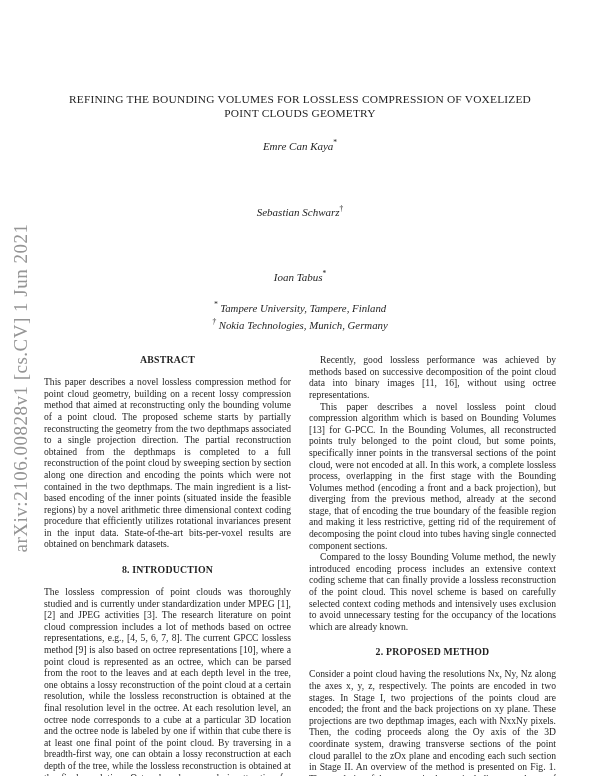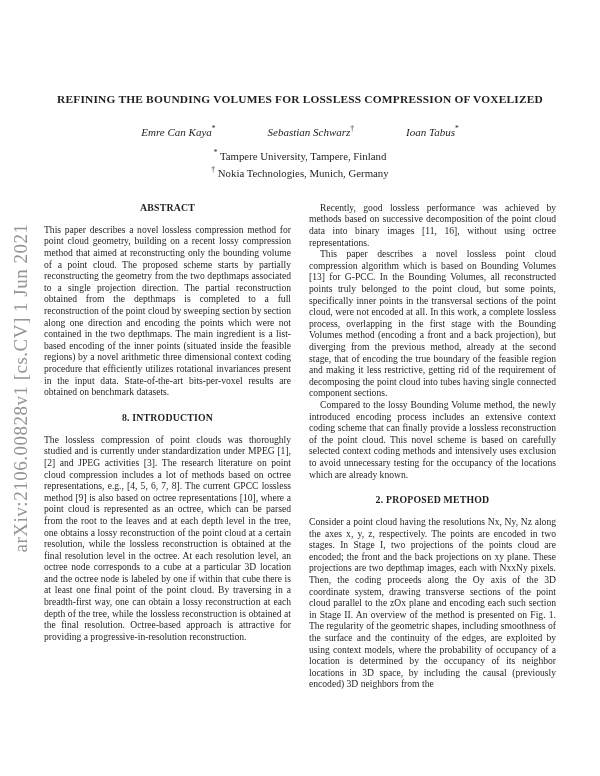--- a/index.html
+++ b/index.html
@@ -24,34 +24,35 @@
     text-align: center;
     transform: rotate(-90deg);
     font-size: 19px;
     color: #959595;
     letter-spacing: 0.5px;
     white-space: nowrap;
   }
   .header { padding-top: 92px; text-align: center; }
   .title {
     font-size: 11.4px;
-    font-weight: bold;
+    font-weight: normal;
     line-height: 14px;
     letter-spacing: 0.2px;
   }
   .authors {
     margin-top: 18px;
     display: flex;
     justify-content: center;
     gap: 52px;
     font-style: italic;
     font-size: 11px;
+    flex-direction: column;
   }
   .authors sup { font-size: 7.5px; font-style: normal; }
-  .affils { margin-top: 8px; font-size: 10.8px; line-height: 14.5px; }
+  .affils { margin-top: 15px; font-size: 10.8px; line-height: 14.5px; font-style: italic; }
   .affils sup { font-size: 7.5px; }
   .cols {
     display: flex;
     gap: 18px;
     padding: 0 44px;
     margin-top: 22px;
   }
   .col { width: 252px; }
   .sec-heading {
     font-size: 9.8px;
@@ -74,20 +75,21 @@
 </head>
 <body>
 
 <div class="page">
 
   <div class="watermark">arXiv:2106.00828v1  [cs.CV]  1 Jun 2021</div>
 
   <div class="header">
     <div class="title">
       <span>REFINING THE BOUNDING VOLUMES FOR LOSSLESS COMPRESSION OF VOXELIZED</span><br>
+      <span>POINT CLOUDS GEOMETRY</span>
     </div>
 
     <div class="authors">
       <span class="author"><span>Emre Can Kaya</span><sup>*</sup></span>
       <span class="author"><span>Sebastian Schwarz</span><sup>†</sup></span>
       <span class="author"><span>Ioan Tabus</span><sup>*</sup></span>
     </div>
 
     <div class="affils">
       <div class="affil"><sup>*</sup> <span>Tampere University, Tampere, Finland</span></div>

